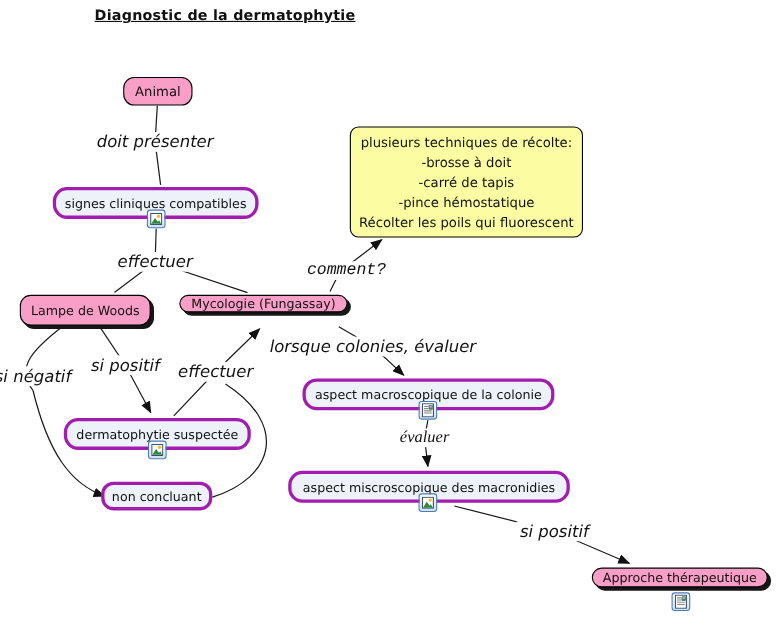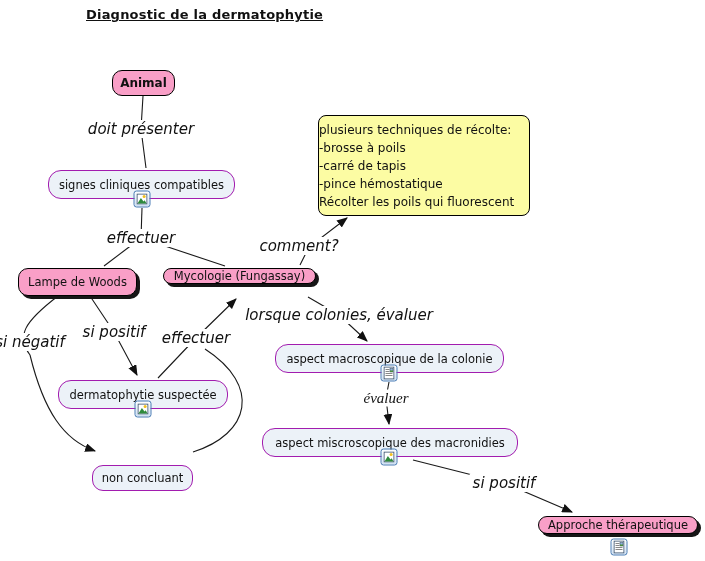--- a/index.html
+++ b/index.html
@@ -15,26 +15,26 @@
   .node{
     position:absolute;display:flex;align-items:center;justify-content:center;
     font-size:11.5px;white-space:nowrap;box-sizing:border-box;
   }
   .pink{
     background:#F99FC7;border:1.4px solid #000;border-radius:10px;
     box-shadow:3px 3px 0 #161616;
   }
   .pink.noshadow{box-shadow:none;}
   .light{
-    background:#ECF2F8;border:1px solid #a21caf;border-radius:13px;
+    background:#ECF2F8;border:3px solid #a21caf;border-radius:13px;
   }
-  .bold{font-weight:bold;font-size:12px;}
+  .bold{font-weight:normal;font-size:12px;}
   .note{
     position:absolute;background:#FCFCA3;border:1px solid #000;border-radius:8px;
-    box-sizing:border-box;text-align:left;font-size:12px;line-height:18px;padding-top:5px;
+    box-sizing:border-box;text-align:center;font-size:12px;line-height:18px;padding-top:5px;
   }
   .edge-label{
     position:absolute;transform:translate(-50%,-50%);font-style:italic;font-size:15px;
     background:#fff;padding:0 3px;white-space:nowrap;
   }
   .attach{
     position:absolute;width:17px;height:17px;transform:translate(-50%,-50%);
     border:1px solid #4a7db5;border-radius:3px;
     background:linear-gradient(#fdfeff,#cfe0f2);
     display:flex;align-items:center;justify-content:center;box-sizing:border-box;
@@ -68,43 +68,43 @@
   </svg>
 
   <div class="title">Diagnostic de la dermatophytie</div>
 
   <div class="node pink noshadow bold" style="left:112px;top:70px;width:63px;height:26px;">Animal</div>
 
   <div class="node light" style="left:48px;top:170px;width:187px;height:29px;">signes cliniques compatibles</div>
 
   <div class="note" style="left:318px;top:115px;width:212px;height:101px;">
     <div>plusieurs techniques de récolte:</div>
-    <div>-brosse à poils</div>
+    <div>-brosse à doit</div>
     <div>-carré de tapis</div>
     <div>-pince hémostatique</div>
     <div>Récolter les poils qui fluorescent</div>
   </div>
 
   <div class="node pink" style="left:18px;top:268px;width:119px;height:28px;">Lampe de Woods</div>
 
   <div class="node pink" style="left:163px;top:268px;width:153px;height:16px;">Mycologie (Fungassay)</div>
 
   <div class="node light" style="left:58px;top:380px;width:170px;height:29px;">dermatophytie suspectée</div>
 
-  <div class="node light" style="left:92px;top:465px;width:101px;height:26px;border-radius:11px;">non concluant</div>
+  <div class="node light" style="left:92px;top:438px;width:101px;height:26px;border-radius:11px;">non concluant</div>
 
   <div class="node light" style="left:275px;top:344px;width:229px;height:29px;">aspect macroscopique de la colonie</div>
 
   <div class="node light" style="left:262px;top:428px;width:256px;height:29px;">aspect miscroscopique des macronidies</div>
 
   <div class="node pink" style="left:538px;top:516px;width:160px;height:18px;">Approche thérapeutique</div>
 
   <div class="edge-label" style="left:141px;top:129px;">doit présenter</div>
   <div class="edge-label" style="left:141px;top:238px;">effectuer</div>
-  <div class="edge-label" style="left:299px;top:246px;">comment?</div>
+  <div class="edge-label" style="left:315px;top:246px;font-family:Liberation Mono, monospace;">comment?</div>
   <div class="edge-label" style="left:114px;top:332px;">si positif</div>
   <div class="edge-label" style="left:30px;top:342px;">si négatif</div>
   <div class="edge-label" style="left:196px;top:338px;">effectuer</div>
   <div class="edge-label" style="left:339px;top:315px;">lorsque colonies, évaluer</div>
   <div class="edge-label" style="left:386px;top:398px;font-family:Liberation Serif, serif;">évaluer</div>
   <div class="edge-label" style="left:504px;top:483px;">si positif</div>
 
   <div class="attach" style="left:142px;top:199px;">
     <svg width="11" height="11" viewBox="0 0 11 11">
       <rect x="0.5" y="0.5" width="10" height="10" fill="#ffffff" stroke="#334a66" stroke-width="1"></rect>

